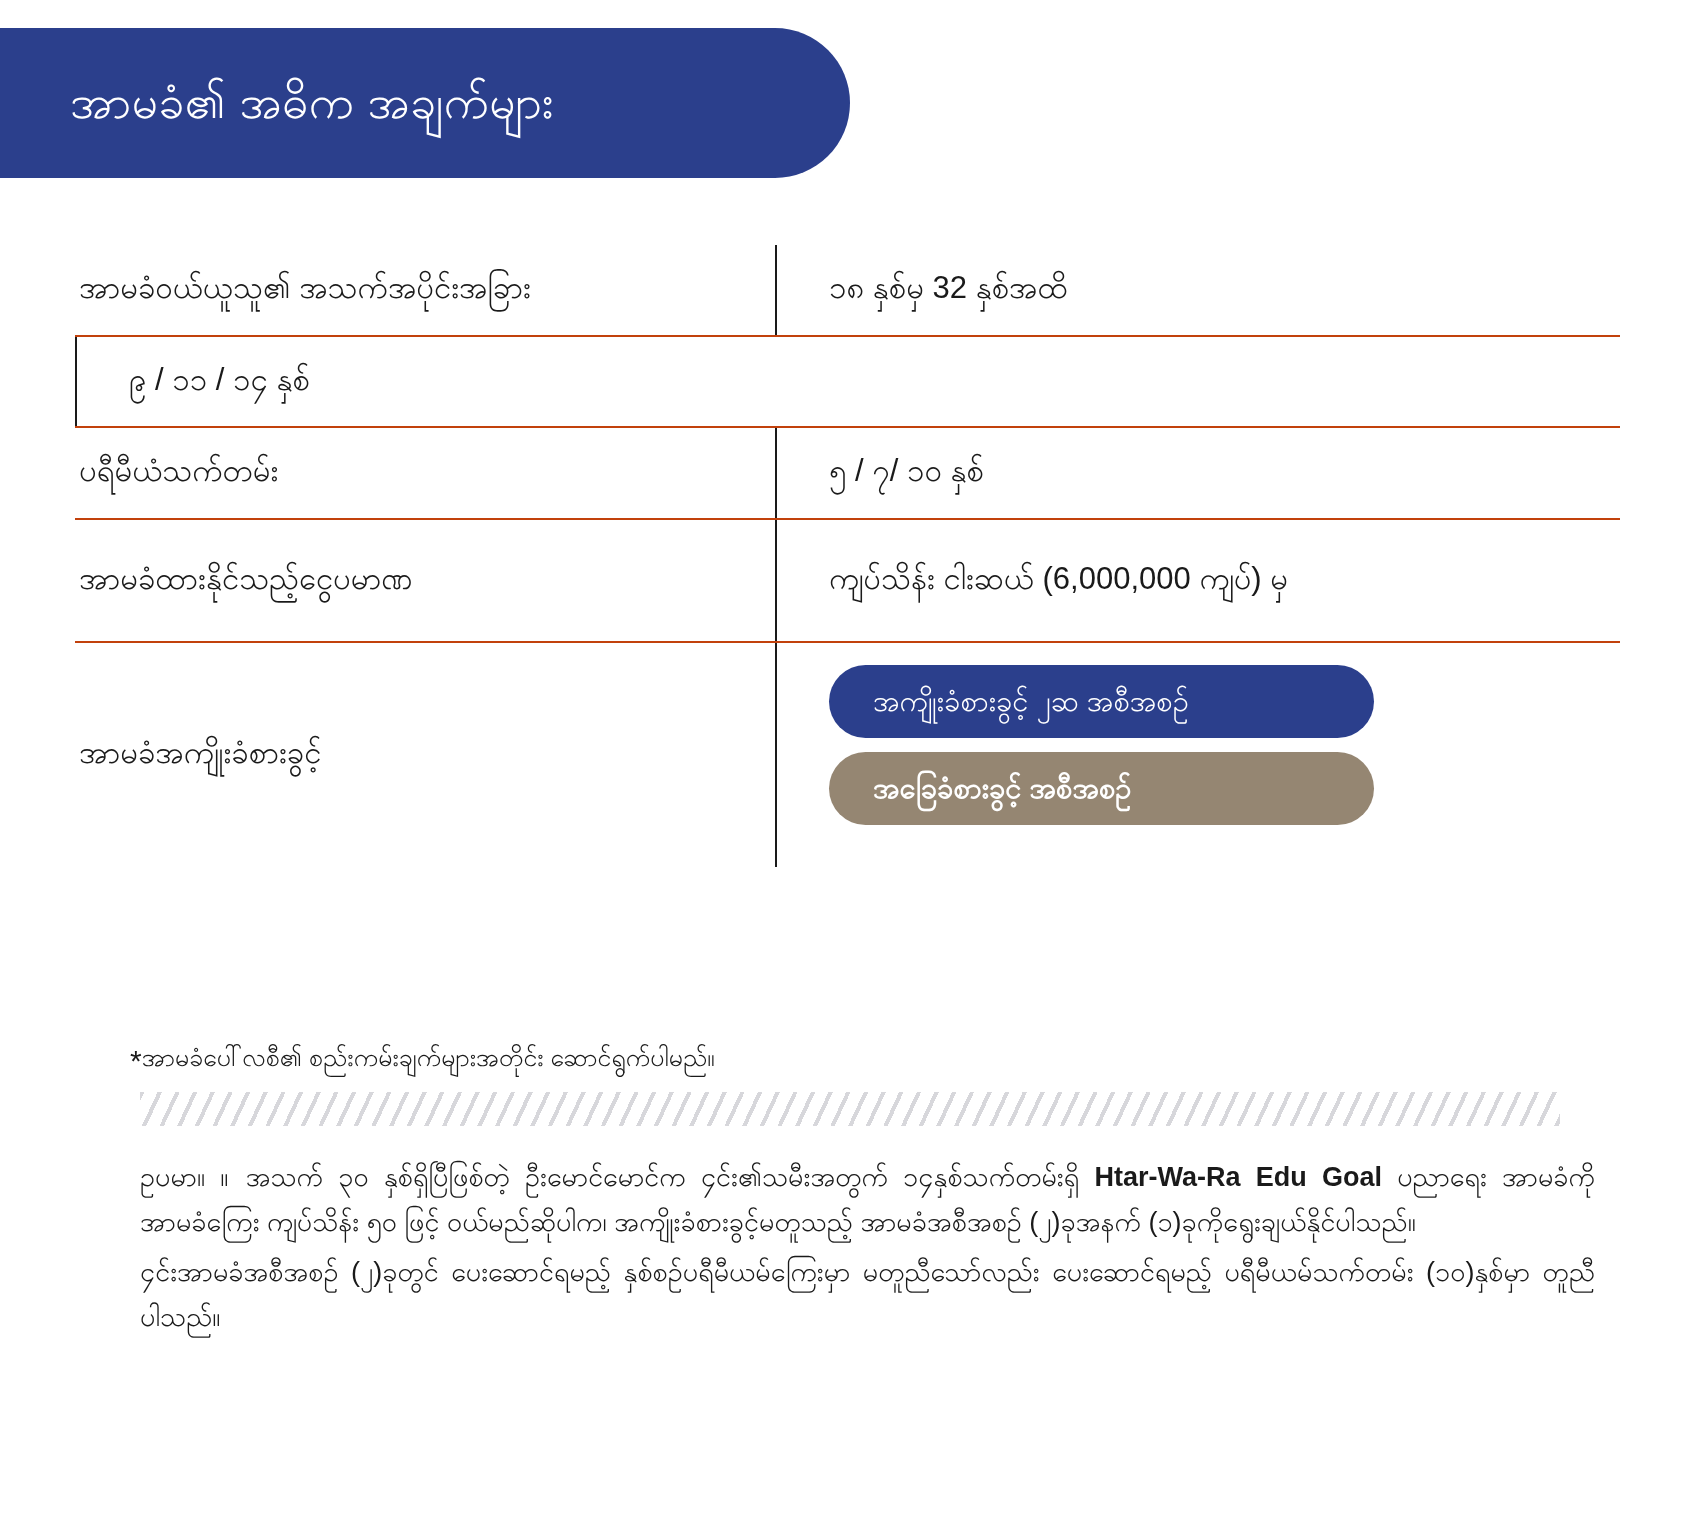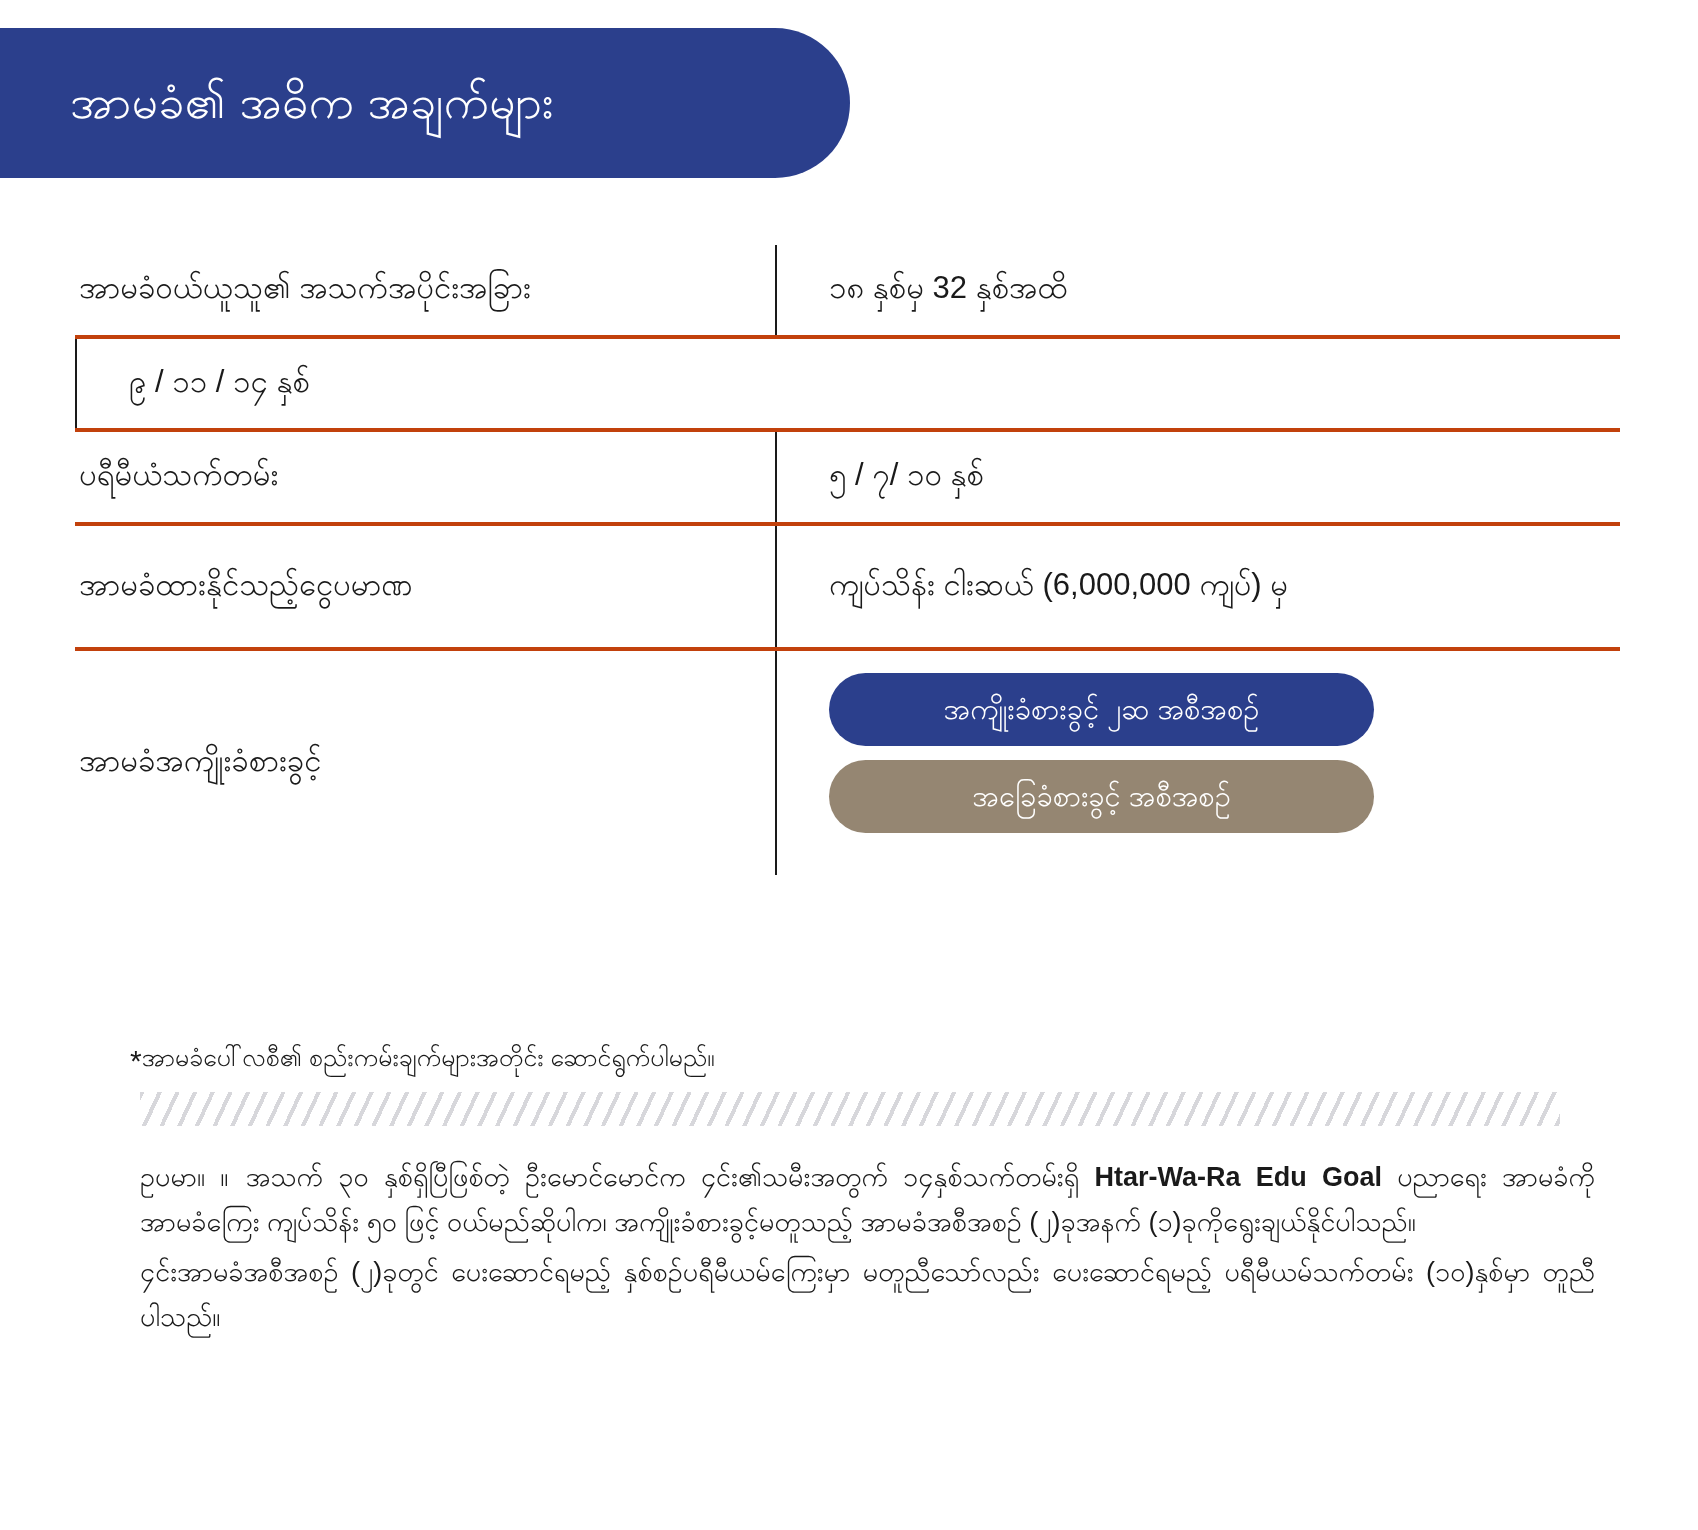--- a/index.html
+++ b/index.html
@@ -41,21 +41,21 @@
   
   .info-table {
     position: absolute;
     left: 75px;
     top: 245px;
     width: 1545px;
   }
   .info-row {
     display: flex;
     align-items: stretch;
-    border-bottom: 4px solid #c2410c;
+    border-bottom: 2px solid #c2410c;
   }
   .info-row:last-child {
     border-bottom: none;
   }
   .cell-label {
     width: 700px;
     box-sizing: border-box;
     padding: 18px 20px 22px 4px;
     font-size: 31px;
     line-height: 1.55;
@@ -90,25 +90,24 @@
   }
   .pill {
     border-radius: 40px;
     color: #ffffff;
     font-size: 29px;
     line-height: 1;
     padding: 22px 44px;
     margin: 0 0 14px 0;
     min-width: 545px;
     box-sizing: border-box;
-    text-align: center;
     white-space: nowrap;
   }
   .pill-primary { background: #2b3f8c; }
-  .pill-secondary { background: #958672; margin-left: 0; }
+  .pill-secondary { background: #958672; margin-left: 0; font-weight: bold; }
 
   
   .footnote {
     position: absolute;
     left: 130px;
     top: 1040px;
     font-size: 25px;
     line-height: 1.4;
   }
   .footnote .star {

